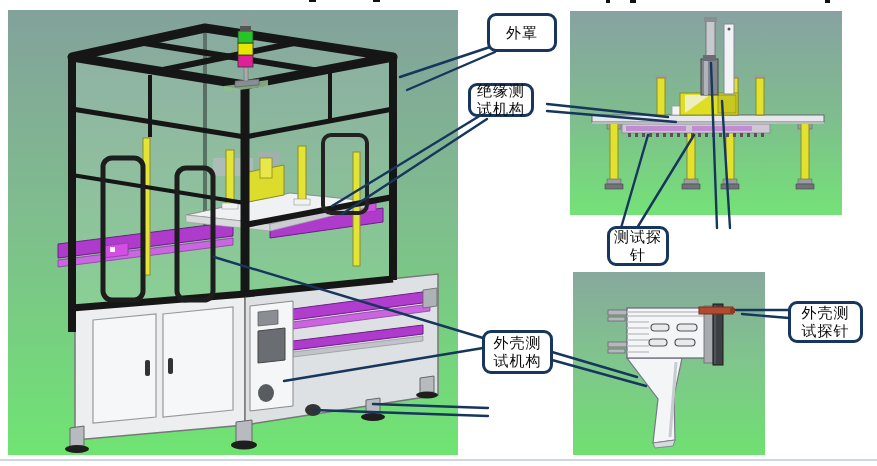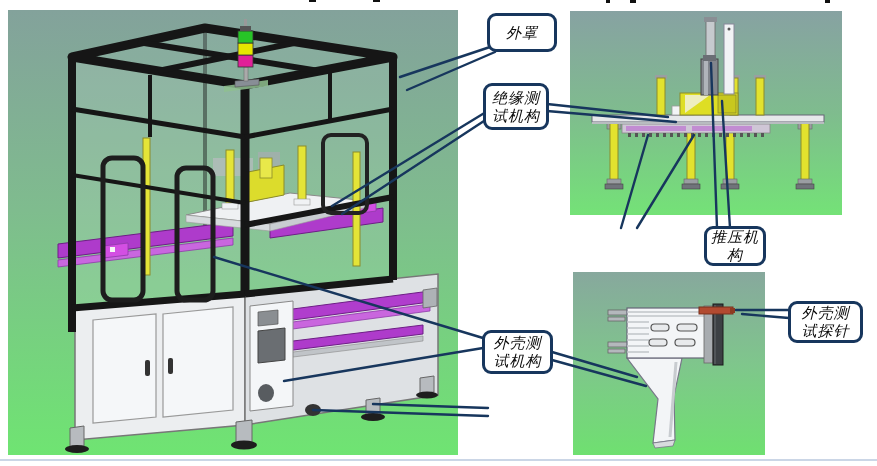--- a/index.html
+++ b/index.html
@@ -8,21 +8,21 @@
     width:877px; height:466px; background:#ffffff; overflow:hidden;
     font-family:"Liberation Sans", sans-serif; position:relative;
   }
   .stage{ position:absolute; inset:0; }
   .render{ position:absolute; }
   .render svg{ display:block; }
   .overlay{ position:absolute; left:0; top:0; z-index:5; pointer-events:none; }
   .callout{
     position:absolute; z-index:10; box-sizing:border-box;
     background:#ffffff; border:3px solid var(--navy); border-radius:9px;
-    display:flex; align-items:center; justify-content:center;font-style:italic;
+    display:flex; align-items:center; justify-content:center;
   }
   .callout-text{
     white-space:pre-line; text-align:center; color:#0a0a0a;
     font-size:15px; line-height:1.2; letter-spacing:1px;
   }
   .bottom-rule{
     position:absolute; left:0; top:459px; width:877px; height:2px;
     background:#CBD6E6; z-index:2;
   }
 </style>
@@ -326,30 +326,30 @@
       <rect x="606" y="0" width="4" height="3"></rect>
       <rect x="630" y="0" width="6" height="3"></rect>
       <rect x="825" y="0" width="5" height="3"></rect>
     </g>
   </svg>
 
   <div class="callout" style="left:487px; top:13px;  width:70px; height:39px;">
     <span class="callout-text">外罩</span>
   </div>
 
-  <div class="callout" style="left:483px; top:83px;  width:66px; height:47px;">
+  <div class="callout" style="left:468px; top:83px;  width:66px; height:34px;">
     <span class="callout-text">绝缘测
 试机构</span>
   </div>
 
-
-  <div class="callout" style="left:704px; top:226px; width:62px; height:40px;">
-    <span class="callout-text">推压机
-构</span>
-  </div>
+  <div class="callout" style="left:607px; top:226px; width:62px; height:40px;">
+    <span class="callout-text">测试探
+针</span>
+  </div>
+
 
   <div class="callout" style="left:482px; top:330px; width:71px; height:44px;">
     <span class="callout-text">外壳测
 试机构</span>
   </div>
 
 
   <div class="callout" style="left:788px; top:301px; width:75px; height:42px;">
     <span class="callout-text">外壳测
 试探针</span>

